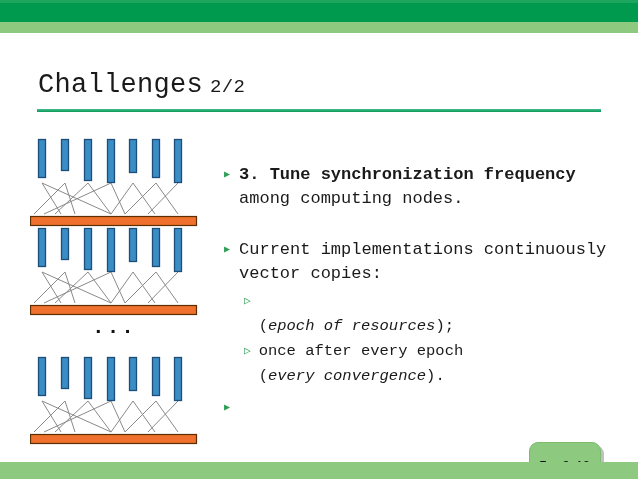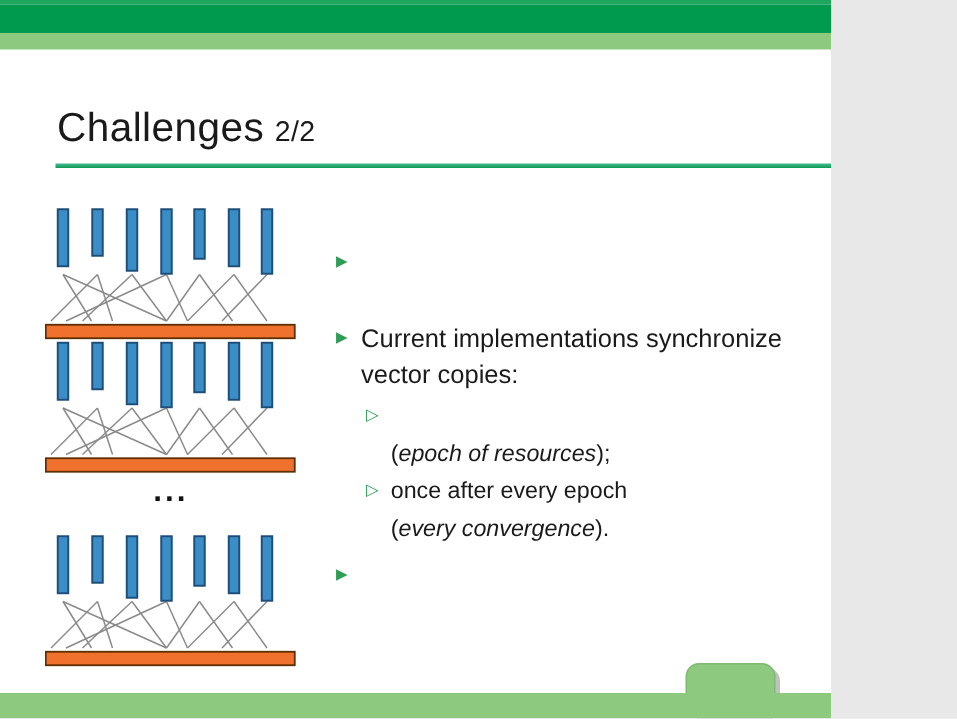--- a/index.html
+++ b/index.html
@@ -1,18 +1,18 @@
 <!DOCTYPE html>
 <html><head>
 <meta charset="utf-8">
 <style>
   html,body{margin:0;padding:0;background:#e8e8e8;}
   .slide{
-    position:relative;width:554px;height:479px;background:#ffffff;overflow:hidden;
-    font-family:Liberation Sans, sans-serif;color:#1a1a1a;
+    position:relative;width:638px;height:479px;background:#ffffff;overflow:hidden;
+    font-family:Liberation Mono, monospace;color:#1a1a1a;
   }
   
   .hdr-strip{position:absolute;left:0;top:0;width:100%;height:3px;}
   .hdr-dark{position:absolute;left:0;top:3px;width:100%;height:19px;}
   .hdr-light{position:absolute;left:0;top:22px;width:100%;height:11px;}
   .ftr-bar{position:absolute;left:0;bottom:0;width:100%;height:17px;}
   
   .title{position:absolute;left:38px;top:70px;font-size:27px;letter-spacing:.3px;white-space:nowrap;}
   .title-suffix{font-size:19px;margin-left:7px;}
   .title-rule{position:absolute;left:37px;top:109px;width:564px;height:3px;
@@ -121,26 +121,30 @@
         <rect x="122.5" y="1.5" width="7" height="38" fill="#3a8dc5" stroke="#1d4e79" stroke-width="1.3"></rect>
         <rect x="144.5" y="1.5" width="7" height="43" fill="#3a8dc5" stroke="#1d4e79" stroke-width="1.3"></rect>
         <rect x="0.5" y="78.5" width="166" height="9" fill="#f0712d" stroke="#5c2e00" stroke-width="1.2"></rect>
       </svg>
     </div>
 
   <div class="bullets">
 
     <div class="row b1">
       <span class="mark1">▶</span>
+      <div>
+        <span class="bold">3. Tune synchronization frequency</span><br>
+        <span>among computing nodes.</span>
+      </div>
     </div>
 
     <div class="row b2">
       <span class="mark1">▶</span>
       <div>
-        <span>Current implementations synchronize</span><br>
+        <span>Current implementations continuously</span><br>
         <span>vector copies:</span>
       </div>
     </div>
 
     <div class="subs">
       <div class="row">
         <span class="mark2">▷</span>
         <div>
           <br>
           <span>(</span><span class="em">epoch of resources</span><span>);</span>

